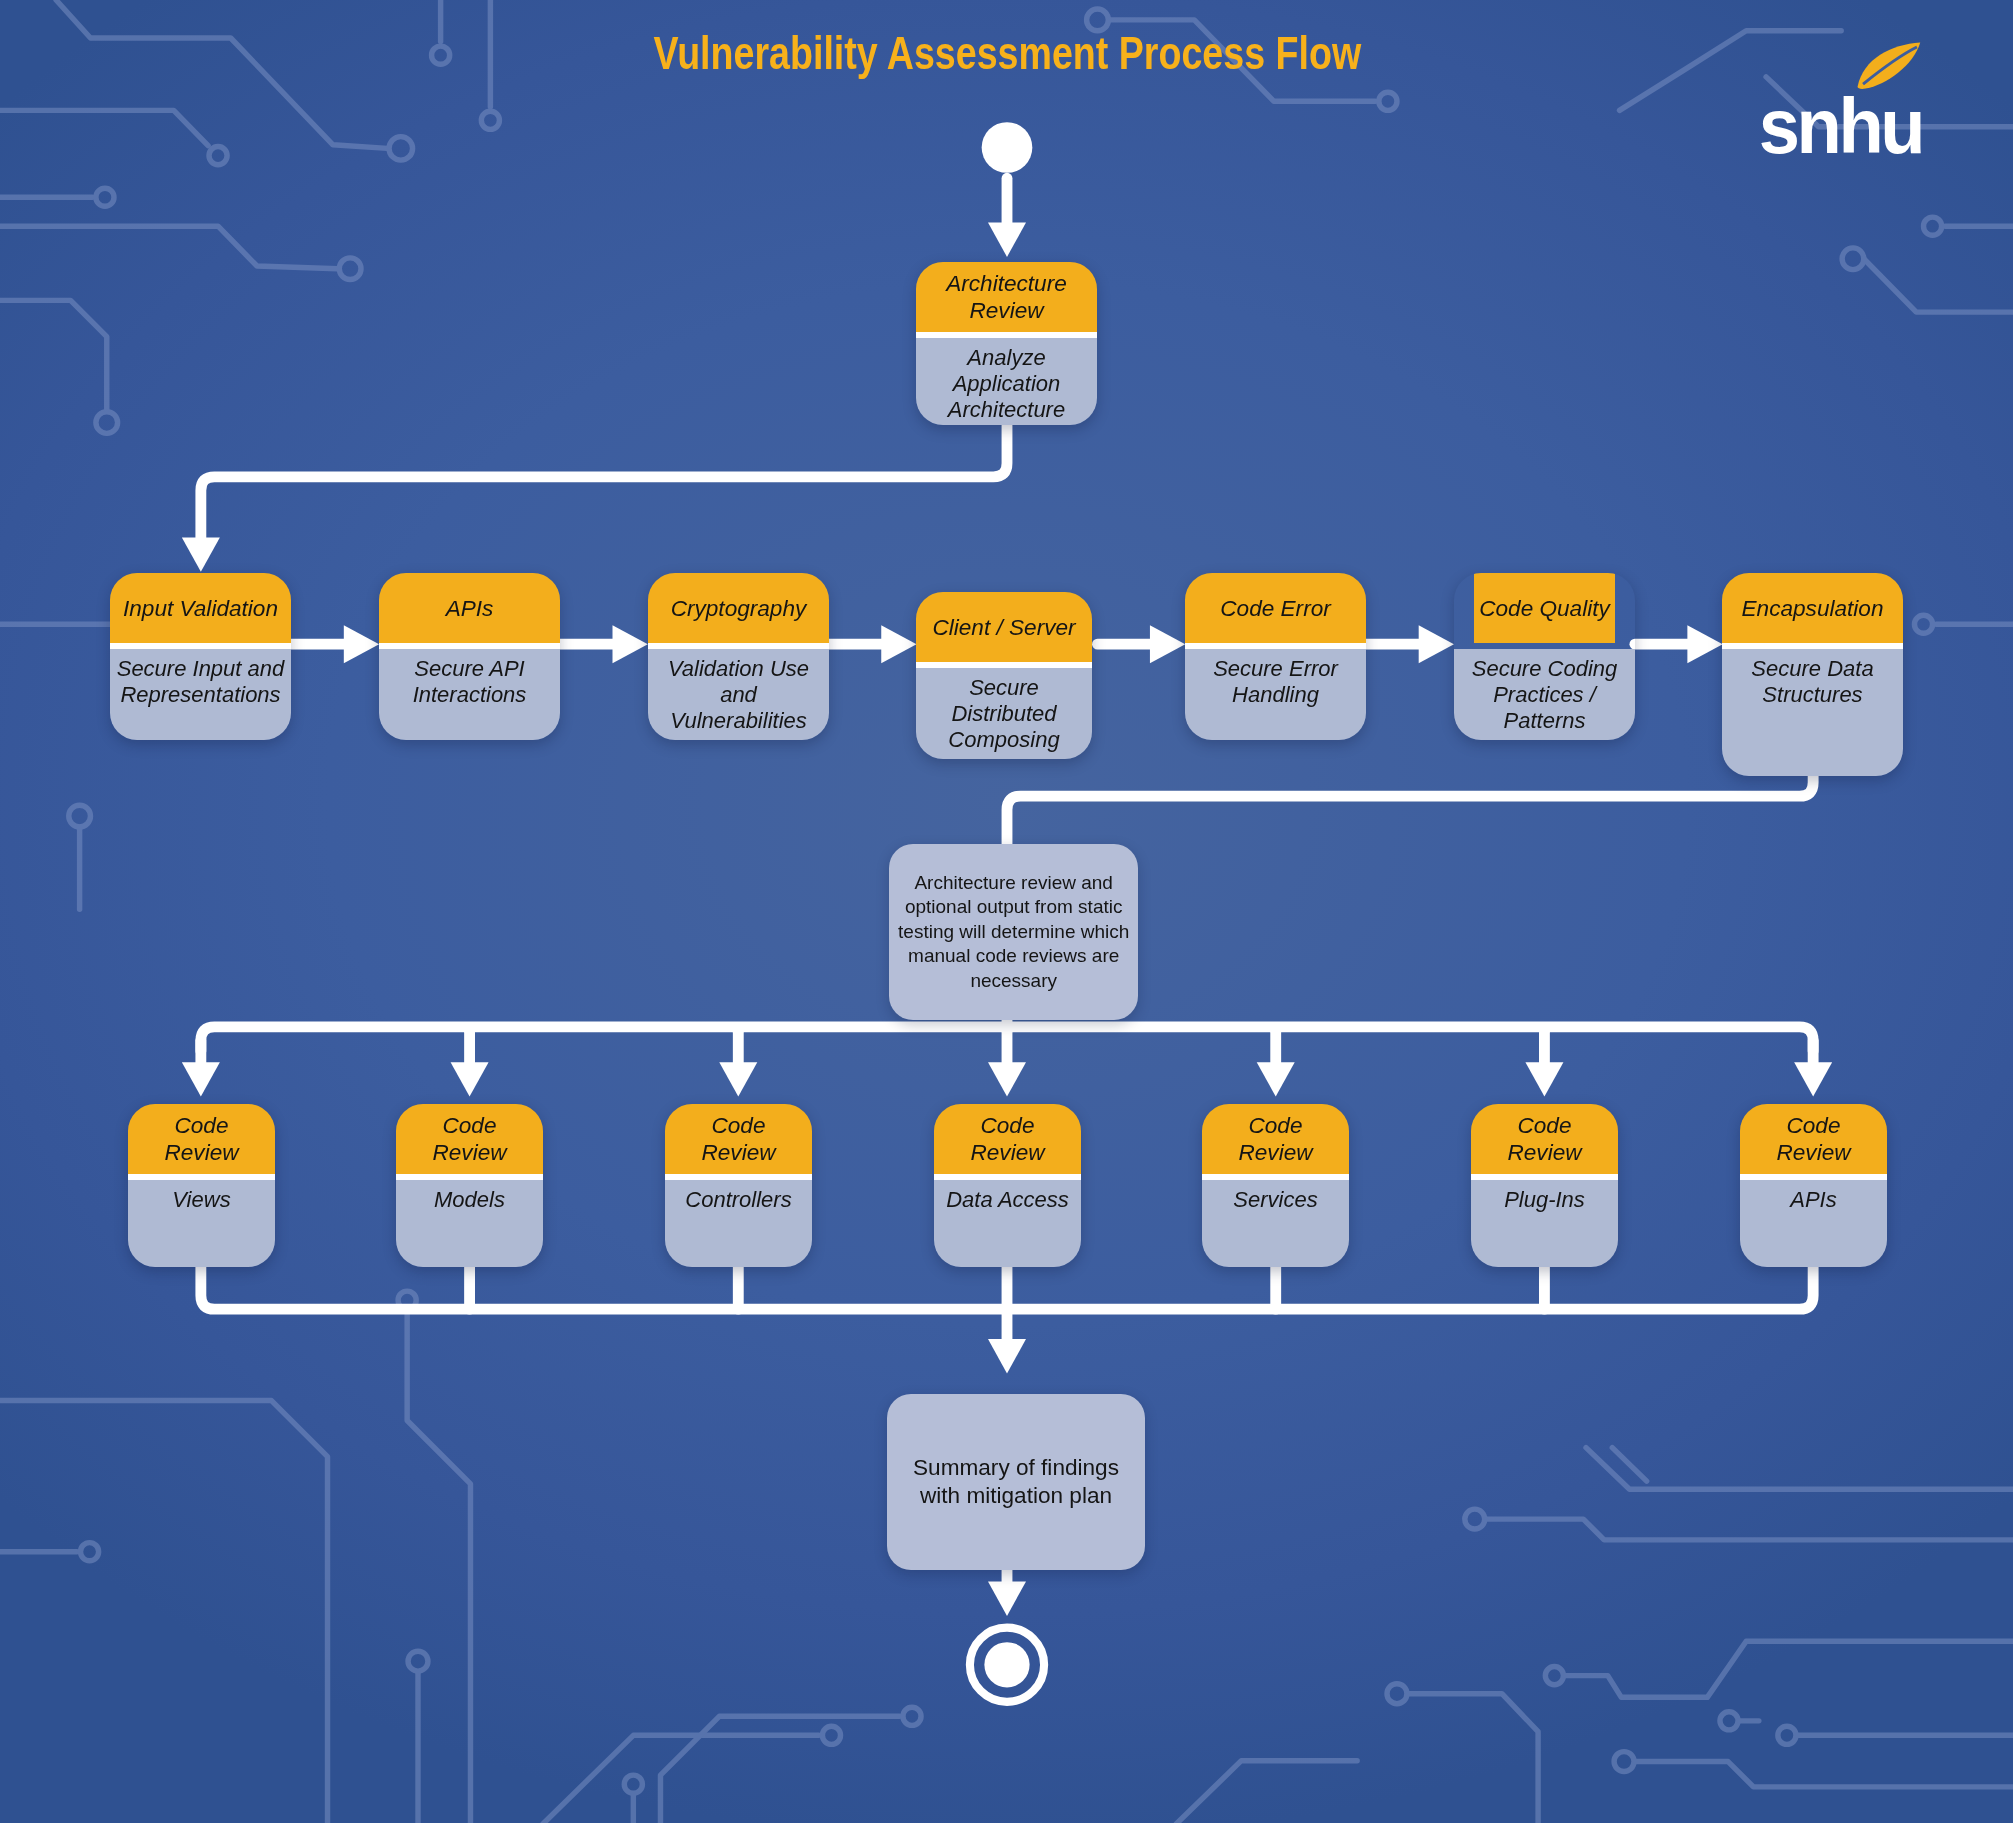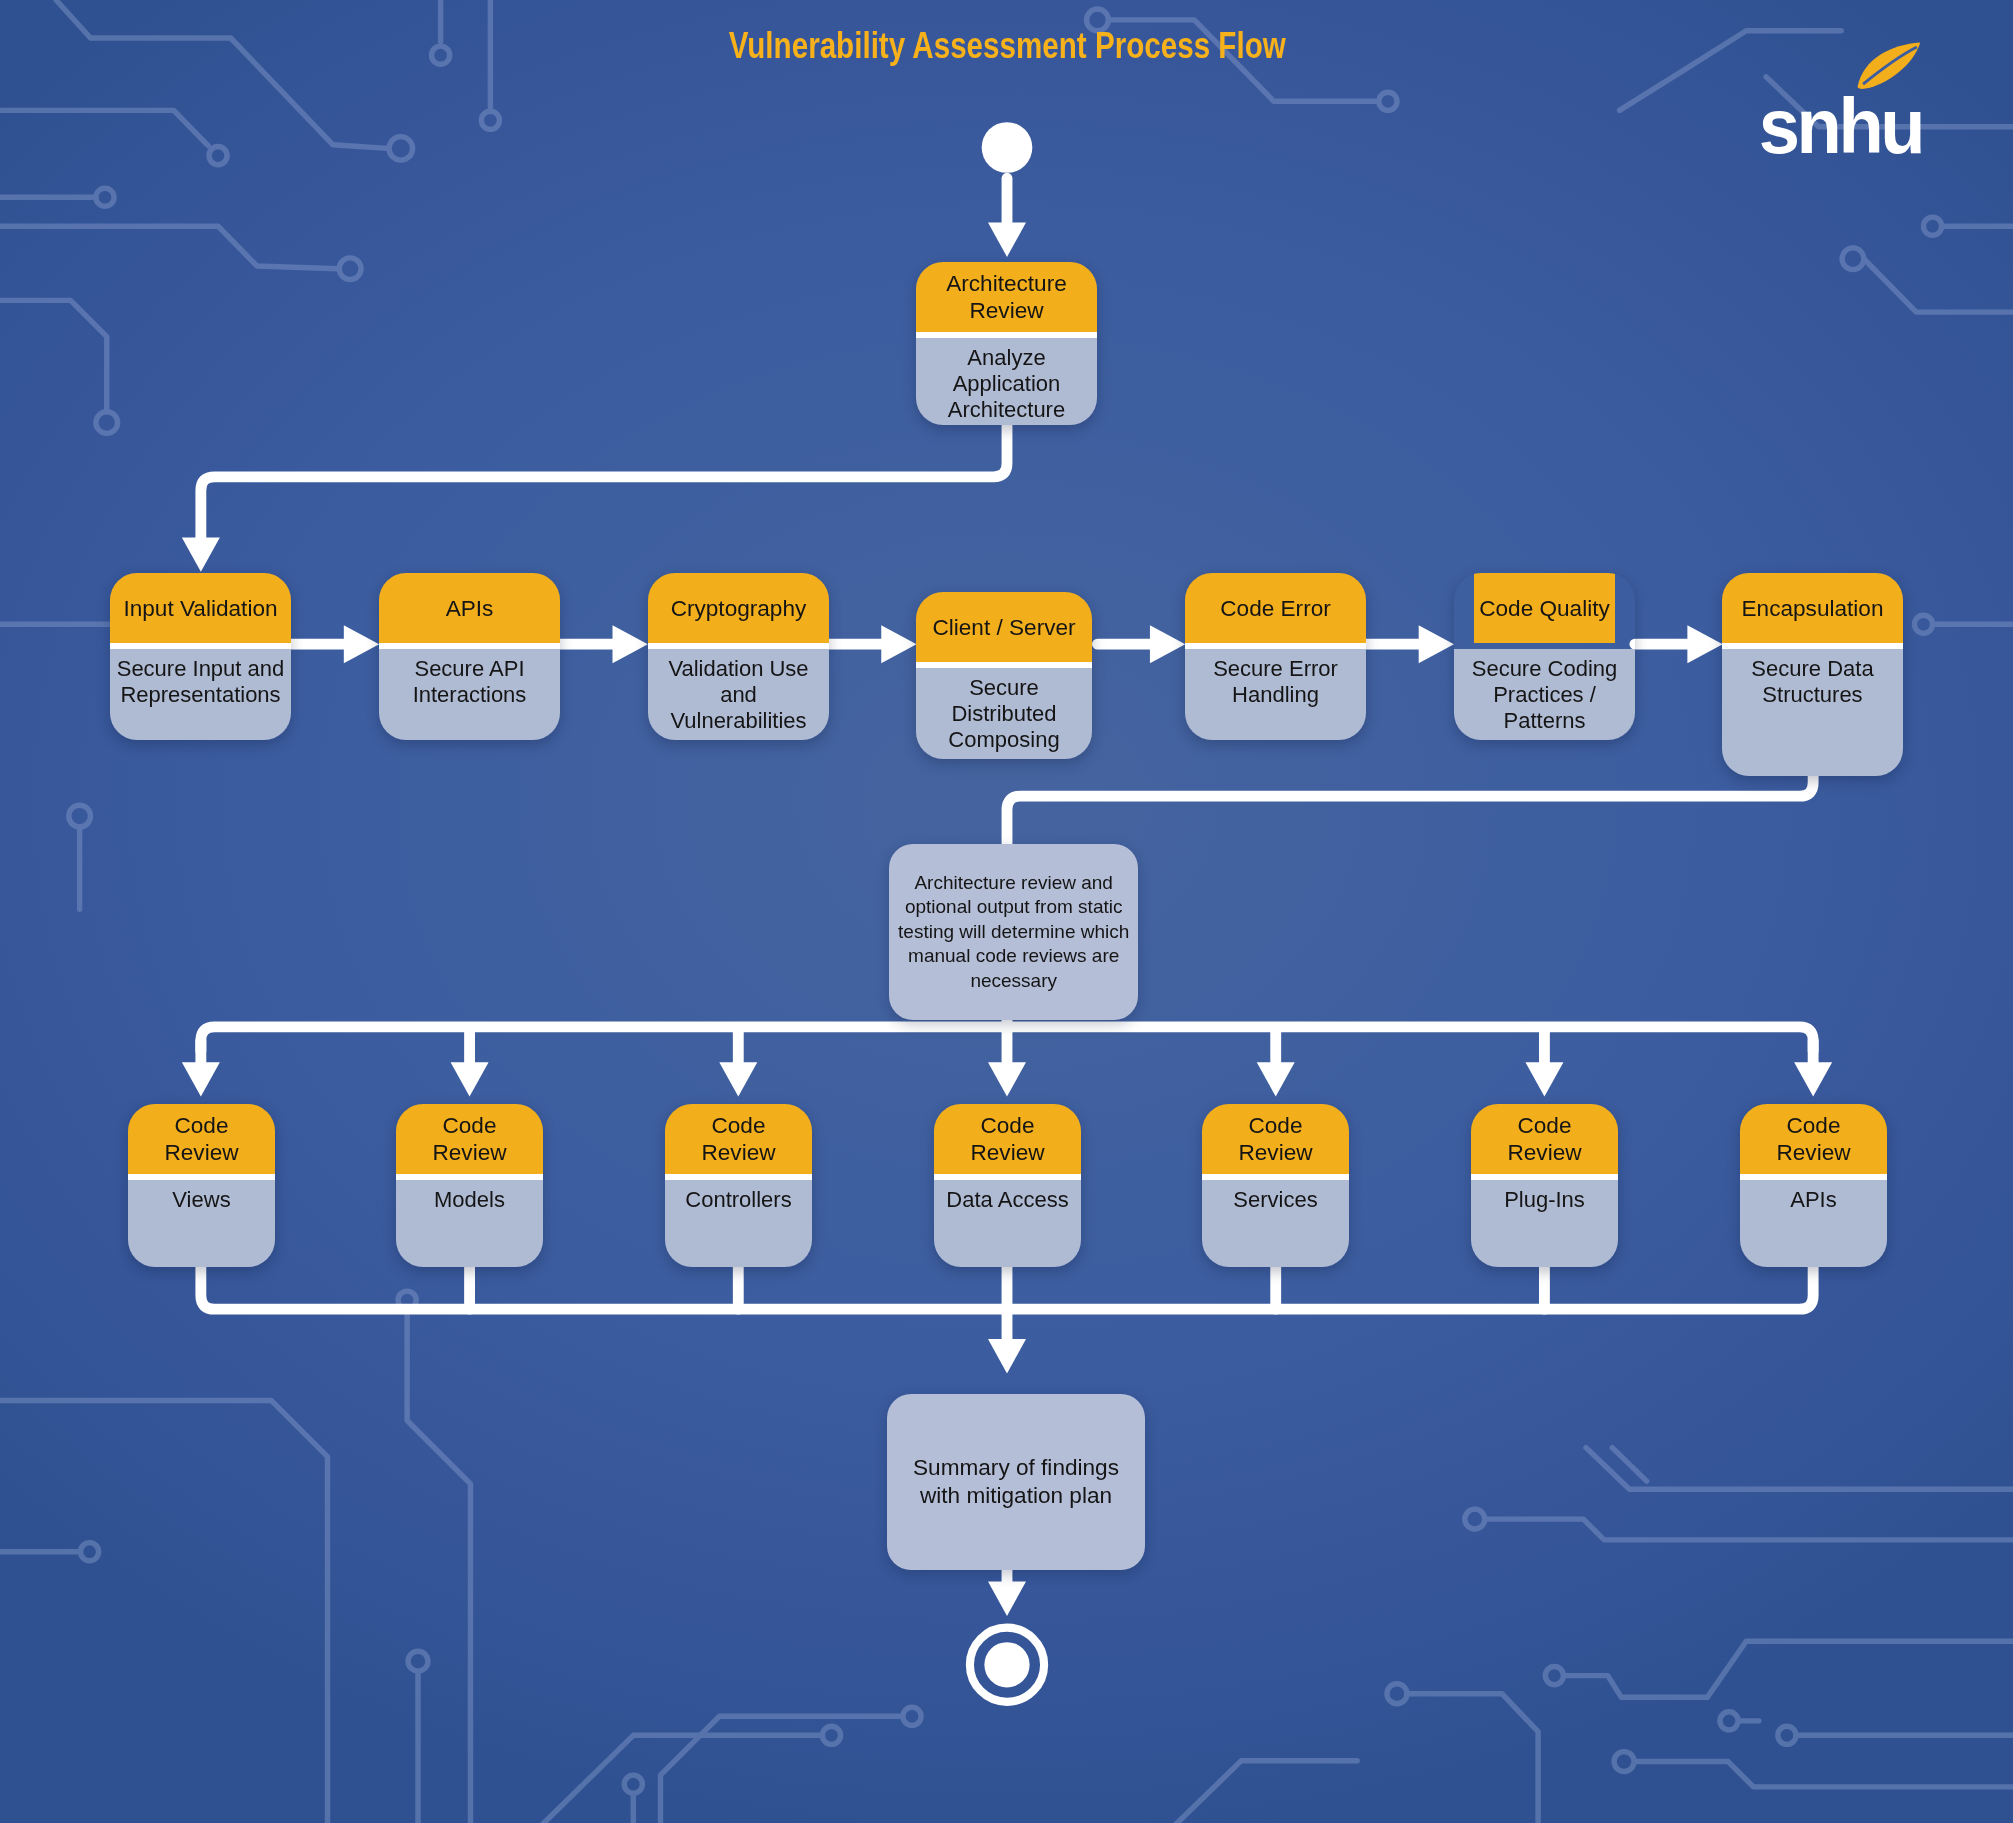--- a/index.html
+++ b/index.html
@@ -8,29 +8,29 @@
     background:radial-gradient(1357px 1040px at 50% 44%, #45649f 0%, #3c5d9f 50%, #365699 78%, #2f5191 100%);
     font-family:"Liberation Sans", sans-serif;
   }
   svg.layer{position:absolute;left:0;top:0;width:2014px;height:1824px;}
   #circuit{opacity:.5;}
   #circuit path, #circuit circle{stroke:#7d93c5;stroke-width:6;fill:none;stroke-linecap:round;stroke-linejoin:round;}
   #connectors path{stroke:#ffffff;stroke-width:12;fill:none;stroke-linecap:round;stroke-linejoin:round;}
   #connectors polygon{fill:#ffffff;}
   .title{
     position:absolute;left:0;top:25px;width:2014px;text-align:center;color:#f7b11b;
-    font-size:37px;font-weight:700;letter-spacing:0;
+    font-size:47px;font-weight:700;letter-spacing:0;
   }
   .title span{display:inline-block;transform:scaleX(.8);transform-origin:50% 50%;}
   .logo{position:absolute;left:1750px;top:56px;width:181px;height:118px;color:#ffffff;}
   .logo .word{position:absolute;left:0;top:25px;width:181px;text-align:center;font-size:78px;font-weight:700;letter-spacing:-3.6px;transform:scaleX(.95);}
   .logo svg{position:absolute;right:1.8px;top:-12.7px;}
   .pbox{
     position:absolute;border-radius:27px;overflow:hidden;display:flex;flex-direction:column;
-    box-shadow:0 4.5px 12.7px rgba(10,20,50,.25);color:#151515;text-align:center;
+    box-shadow:0 4.5px 12.7px rgba(10,20,50,.25);color:#151515;text-align:center;font-style:italic;
   }
   .pbox .hd{background:#f3ae1c;flex:0 0 70px;display:flex;align-items:center;justify-content:center;
     font-size:22.6px;line-height:27px;padding:0 5.4px;}
   .pbox .hd.narrow{padding:0 32px;}
   .pbox .sep{background:#ffffff;flex:0 0 6.3px;}
   .pbox .bd{background:#afbad3;flex:1 1 auto;font-size:22px;line-height:26px;padding:7.2px 4.5px 0 4.5px;}
   .notebox,.sumbox{
     position:absolute;background:#b5bed7;border-radius:24px;color:#151515;text-align:center;
     display:flex;align-items:center;justify-content:center;box-shadow:0 4.5px 12.7px rgba(10,20,50,.22);margin-top:14px;
   }

